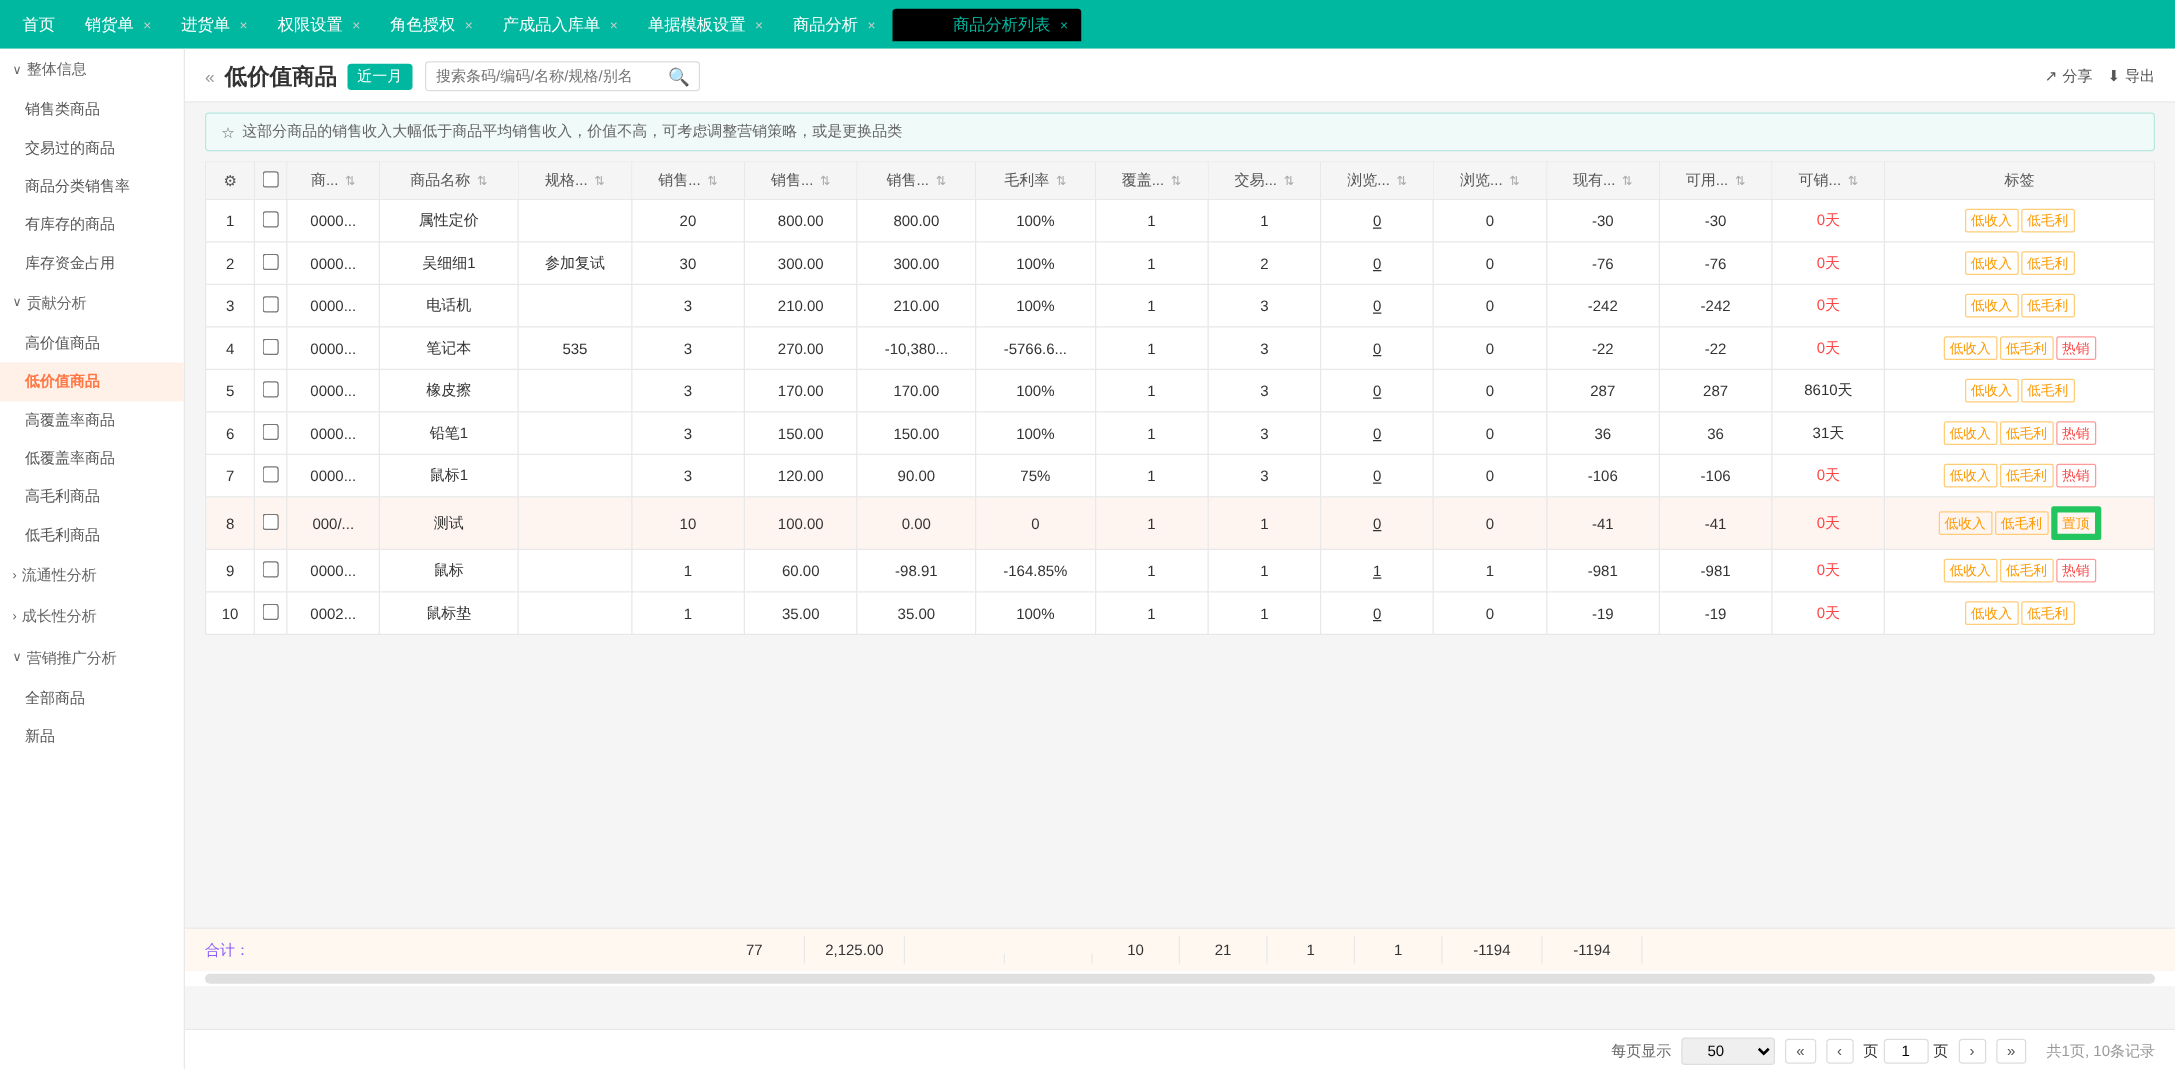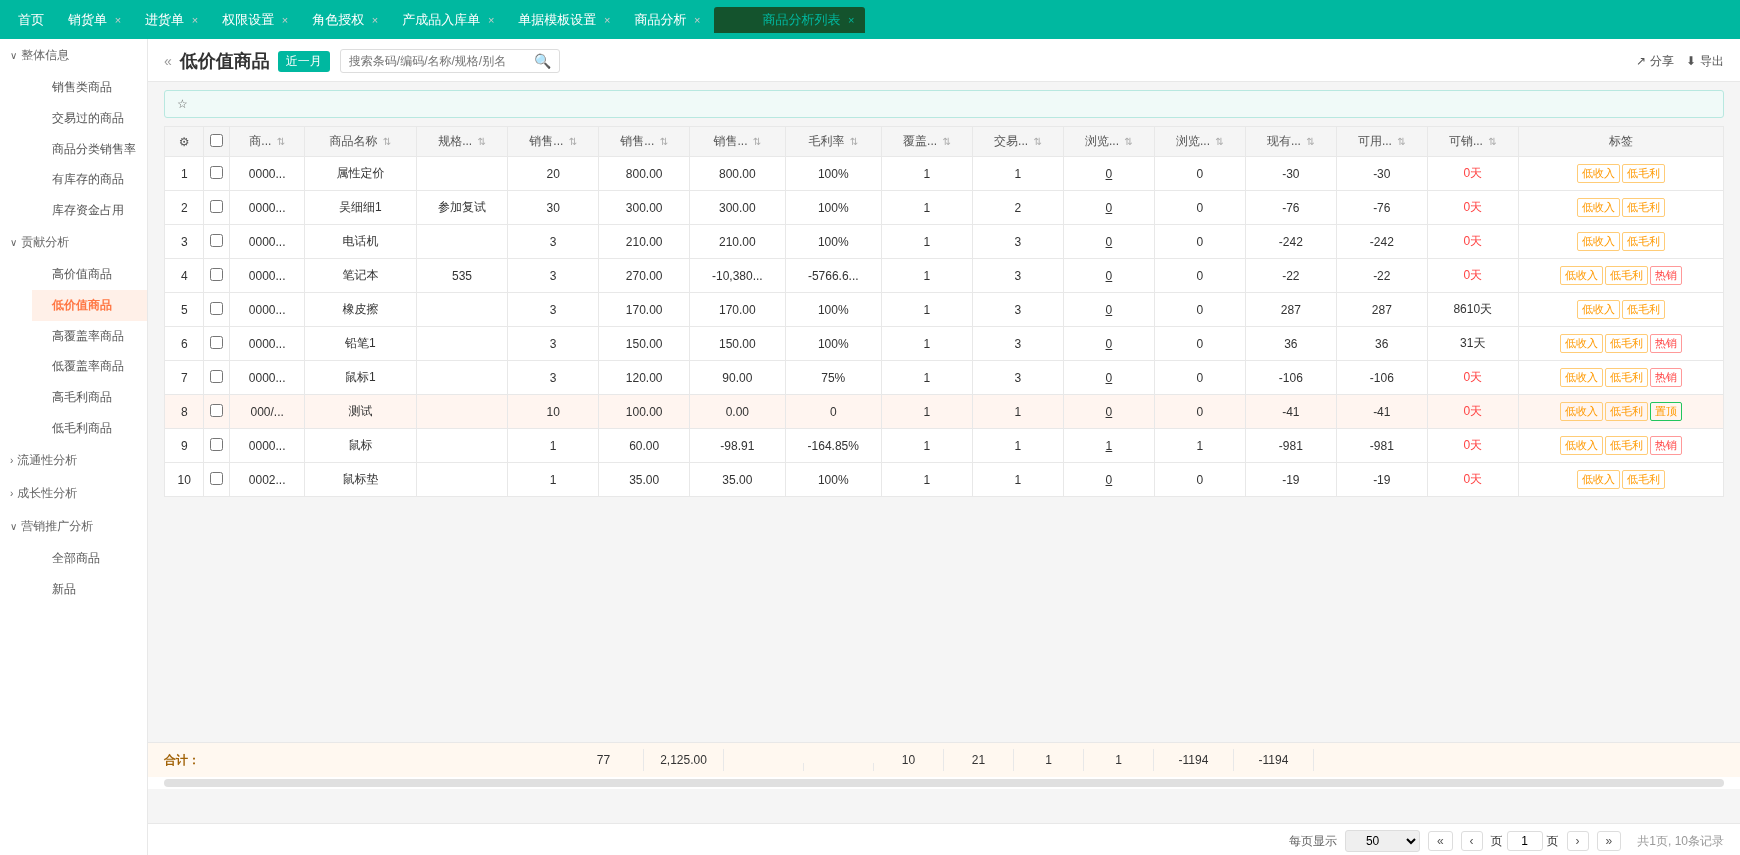--- a/index.html
+++ b/index.html
@@ -15,21 +15,21 @@
       gap: 4px;
     }
     .top-nav .nav-item {
       color: #fff;
       padding: 4px 10px;
       cursor: pointer;
       font-size: 13px;
       white-space: nowrap;
       border-radius: 3px;
     }
-    .top-nav .nav-item.active { background: #14532d; color: #00b8a0; border-radius: 3px 3px 0 0; padding-left: 48px; }
+    .top-nav .nav-item.active { background: #000000; color: #00b8a0; border-radius: 3px 3px 0 0; padding-left: 48px; }
     .top-nav .nav-item .close-x { margin-left: 4px; color: #ccc; font-size: 11px; }
     .top-nav .nav-item.active .close-x { color: #00b8a0; }
 
     
     .main-layout {
       display: flex;
       height: calc(100vh - 36px);
     }
 
     
@@ -48,21 +48,20 @@
       font-size: 12px;
       cursor: pointer;
     }
     .sidebar-section-header .arrow { margin-right: 4px; font-size: 10px; }
     .sidebar-item {
       padding: 7px 10px 7px 20px;
       color: #555;
       cursor: pointer;
       font-size: 12px;
       line-height: 1.4;
-      margin-left: 32px;
     }
     .sidebar-item.active { background: #fff0e8; color: #ff7744; font-weight: bold; }
 
     
     .content-area {
       flex: 1;
       display: flex;
       flex-direction: column;
       overflow: hidden;
       background: #f5f5f5;
@@ -174,35 +173,35 @@
     .tag-badge {
       display: inline-block;
       padding: 1px 4px;
       border-radius: 2px;
       font-size: 11px;
       margin: 1px;
     }
     .tag-low-income { color: #ff9900; border: 1px solid #ffcc77; }
     .tag-low-profit { color: #ff9900; border: 1px solid #ffcc77; }
     .tag-hot-sale { color: #ff4444; border: 1px solid #ff9999; }
-    .tag-remark { color: #ff9900; border: 1px solid #22c55e; }
+    .tag-remark { color: #ff9900; border: 5px solid #22c55e; }
     .days-0 { color: #ff4444; }
     .days-normal { color: #333; }
     .link-underline { text-decoration: underline; cursor: pointer; color: #333; }
 
     
     .footer-totals {
       background: #fff8f0;
       border-top: 1px solid #e8e8e8;
       display: flex;
       align-items: center;
       padding: 6px 16px;
       font-size: 12px;
     }
-    .footer-totals .label { color: #a16207; font-weight: bold; margin-right: 8px; }
+    .footer-totals .label { color: #8b5cf6; font-weight: normal; margin-right: 8px; }
     .footer-cell {
       width: 80px;
       text-align: center;
       padding: 4px 6px;
       border-right: 1px solid #e8e8e8;
     }
 
     
     .pagination-bar {
       background: #fff;
@@ -329,20 +328,21 @@
         </div>
         <div class="header-action-btn">
           <span>⬇</span>
           <span>导出</span>
         </div>
       </div>
     </div>
 
     <div class="info-bar">
       <span>☆</span>
+      <span>这部分商品的销售收入大幅低于商品平均销售收入，价值不高，可考虑调整营销策略，或是更换品类</span>
     </div>
 
     <div class="table-container">
       <table>
         <thead>
           <tr>
             <th>⚙</th>
             <th><input type="checkbox" style=""></th>
             <th>商... <span class="sort-icon">⇅</span></th>
             <th>商品名称 <span class="sort-icon">⇅</span></th>

